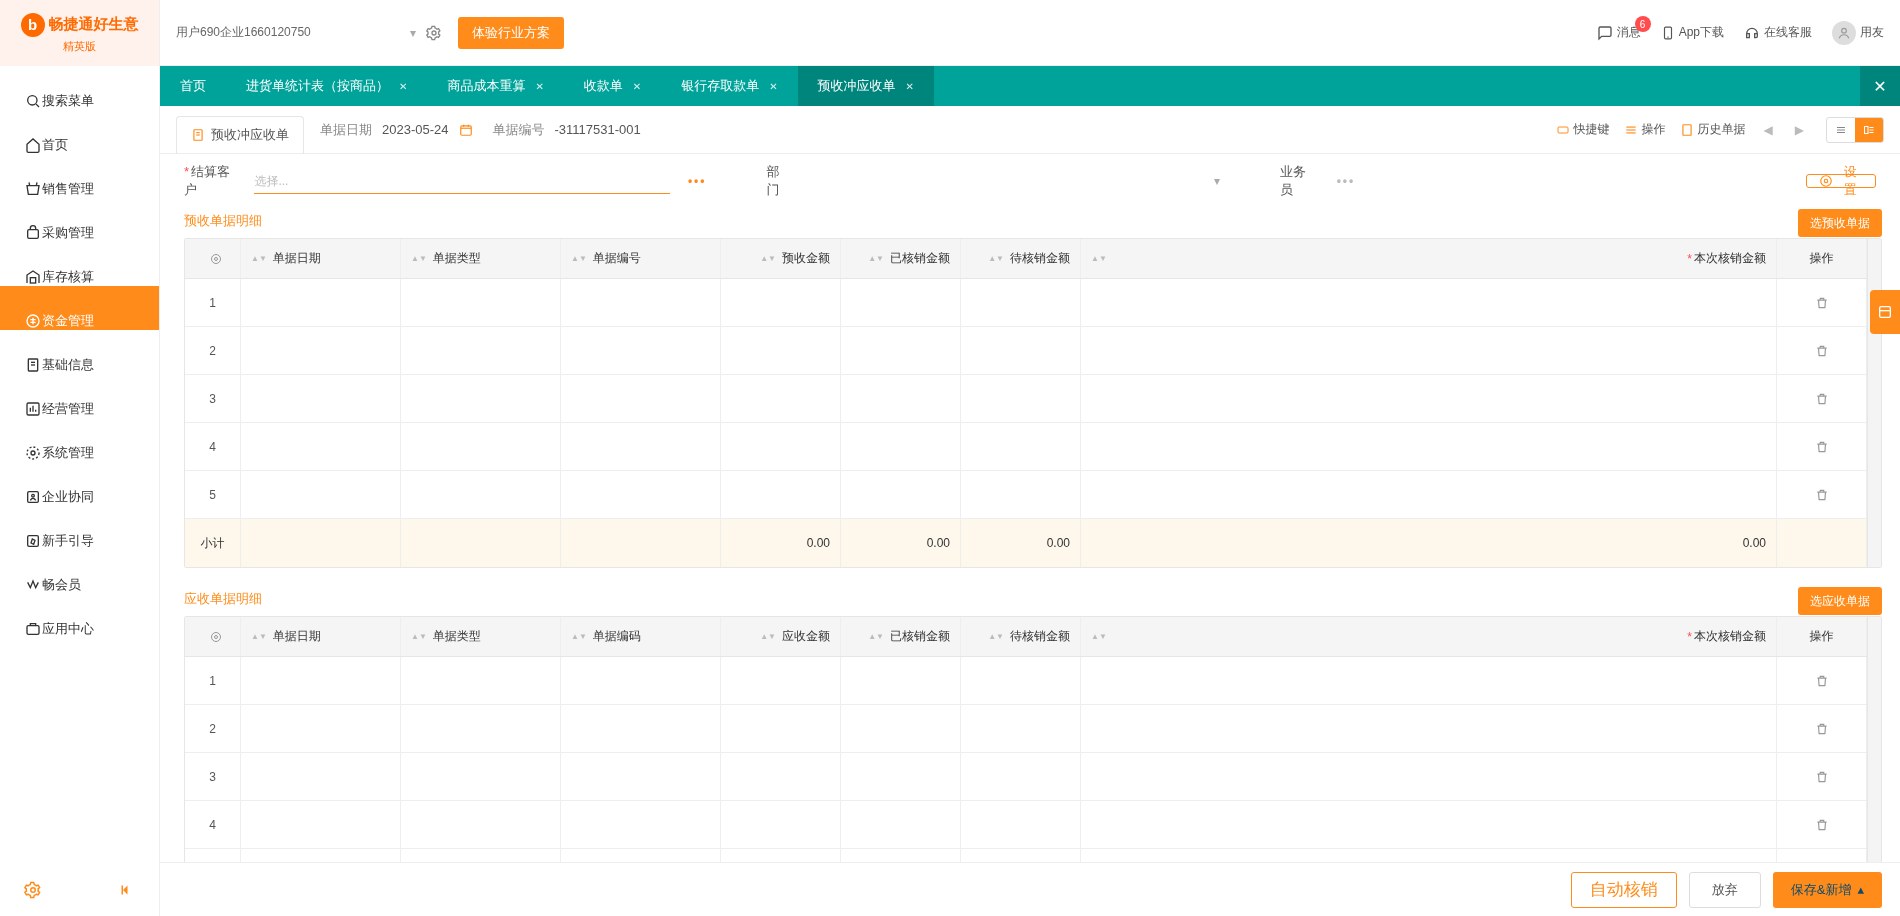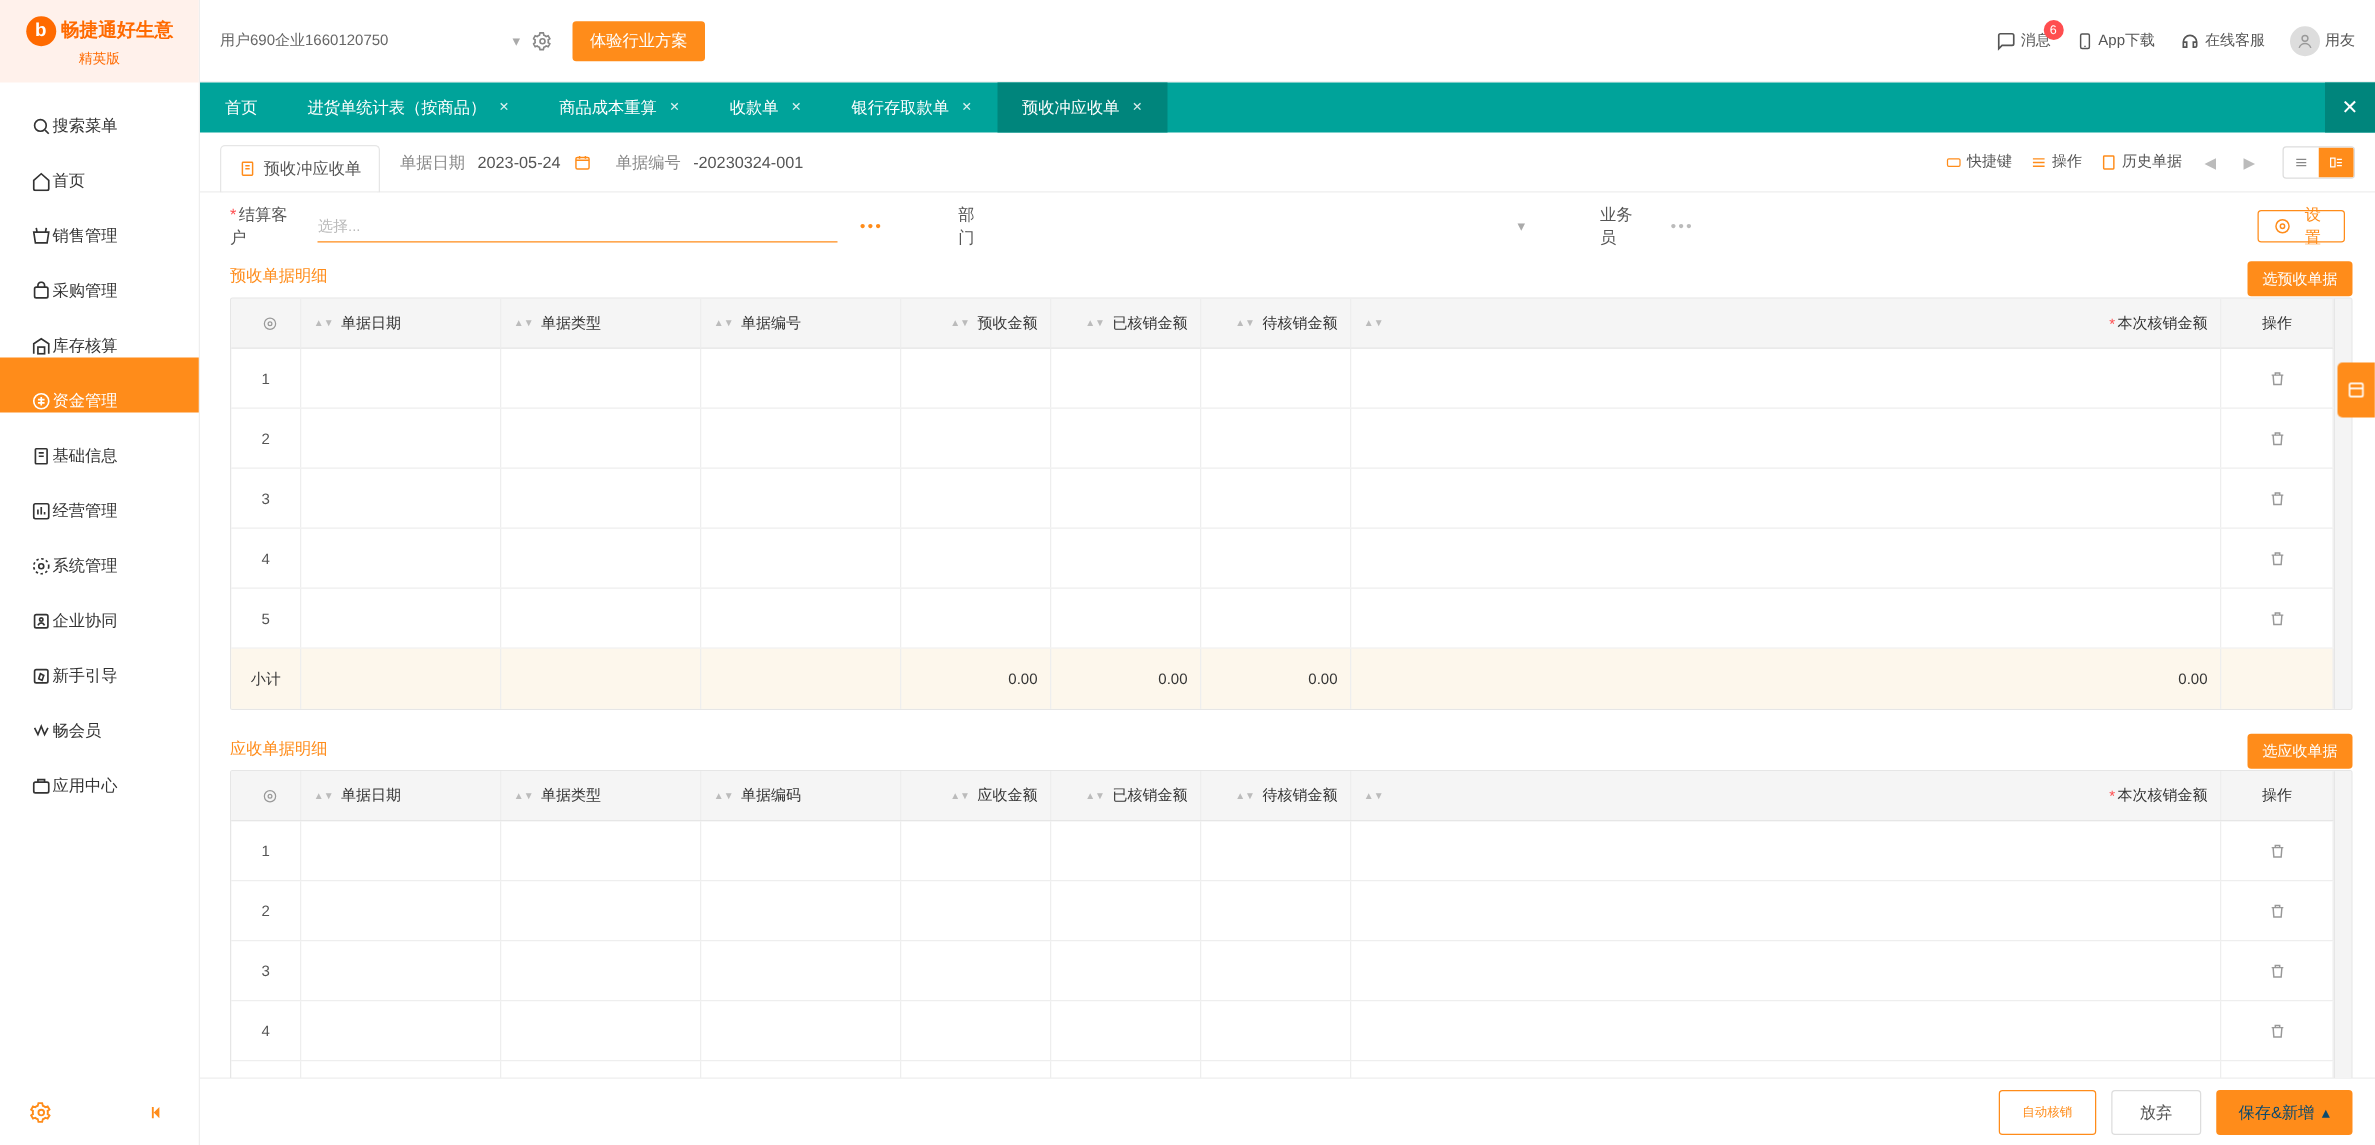--- a/index.html
+++ b/index.html
@@ -52,21 +52,21 @@
 
 .form-row{height:54px;display:flex;align-items:center;padding:0 24px;gap:60px}
 .field{display:flex;align-items:center;gap:12px}
 .req{color:#ff4d4f;margin-right:2px}
 .flabel{color:#555;font-size:13px}
 .finput{border:none;border-bottom:1px solid #ff8c1a;height:26px;width:420px;font-size:12px;outline:none;color:#333}
 .finput::placeholder{color:#bbb}
 .field .more{color:#ff8c1a;margin-left:6px;cursor:pointer;letter-spacing:2px;font-weight:bold}
 .field-dd{width:420px;border-bottom:1px solid transparent;height:26px;display:flex;align-items:center;color:#888}
 .field-dd .chev{color:#aaa}
-.btn-outline{margin-left:auto;border:1px solid #ff8c1a;color:#ff8c1a;background:#fff;height:26px;padding:0 12px;border-radius:3px;cursor:pointer;display:flex;align-items:center;gap:4px;font-size:13px}
+.btn-outline{margin-left:auto;border:1px solid #ff8c1a;color:#ff8c1a;background:#fff;height:14px;padding:0 12px;border-radius:3px;cursor:pointer;display:flex;align-items:center;gap:4px;font-size:13px}
 
 .content{flex:1;overflow:auto;padding:0 18px 0 24px}
 .sectitle{color:#ff8c1a;font-size:13px;margin:4px 0 8px}
 .secrow{display:flex;align-items:center}
 .secrow .btn-sm{margin-left:auto;background:#ff8c1a;color:#fff;border:none;height:28px;padding:0 12px;border-radius:3px;cursor:pointer;font-size:12px}
 
 .tbl{border:1px solid #e6e6e6;border-radius:2px;display:flex}
 .tbl-main{flex:1;min-width:0}
 .tbl-scrollcol{width:14px;background:#f4f4f4;border-left:1px solid #e6e6e6}
 .thead,.trow,.tsub{display:flex}
@@ -88,21 +88,21 @@
 .c-type{width:160px}
 .c-code{width:160px}
 .c-amt{width:120px}
 .c-done{width:120px}
 .c-pending{width:120px}
 .c-this{flex:1}
 .c-op{width:90px;justify-content:center}
 .reqmark{color:#ff4d4f;margin-right:2px}
 
 .footbar{height:54px;border-top:1px solid #eee;display:flex;align-items:center;justify-content:flex-end;padding:0 18px;gap:12px;background:#fff}
-.btn-ol{border:1px solid #ff8c1a;color:#ff8c1a;background:#fff;height:36px;padding:0 18px;border-radius:3px;cursor:pointer;font-size:10px}
+.btn-ol{border:1px solid #ff8c1a;color:#ff8c1a;background:#fff;height:36px;padding:0 18px;border-radius:3px;cursor:pointer;font-size:17px}
 .btn-plain{border:1px solid #ddd;color:#555;background:#fff;height:36px;padding:0 22px;border-radius:3px;cursor:pointer;font-size:13px}
 .btn-pri{border:none;background:#ff8c1a;color:#0c4a6e;height:36px;padding:0 18px;border-radius:3px;cursor:pointer;font-size:13px;display:flex;align-items:center;gap:6px}
 
 .float-right{position:fixed;right:0;top:290px;width:30px;height:44px;background:#ff8c1a;border-radius:4px 0 0 4px;display:flex;align-items:center;justify-content:center;color:#fff}
 svg{display:block}
 </style>
 </head>
 <body>
 
 <div class="app">
@@ -344,21 +344,21 @@
         <span>2023-05-24</span>
         <span class="cal">
             <svg width="14" height="14" viewBox="0 0 24 24" fill="none" stroke="currentColor" stroke-width="2">
               <rect x="3" y="5" width="18" height="16" rx="2"></rect>
               <line x1="3" y1="9" x2="21" y2="9"></line>
               <line x1="8" y1="3" x2="8" y2="7"></line>
               <line x1="16" y1="3" x2="16" y2="7"></line>
             </svg>
           </span>
         <span class="lbl" style="margin-left:10px">单据编号</span>
-        <span>-20230324-001</span>
+        <span>-31117531-001</span>
       </div>
       <div class="dochead-right">
         <div class="doclink">
             <span class="di">
               <svg width="14" height="12" viewBox="0 0 24 24" fill="none" stroke="currentColor" stroke-width="2">
                 <rect x="2" y="6" width="20" height="12" rx="2"></rect>
               </svg>
             </span>
             <span>快捷键</span>
           </div>

